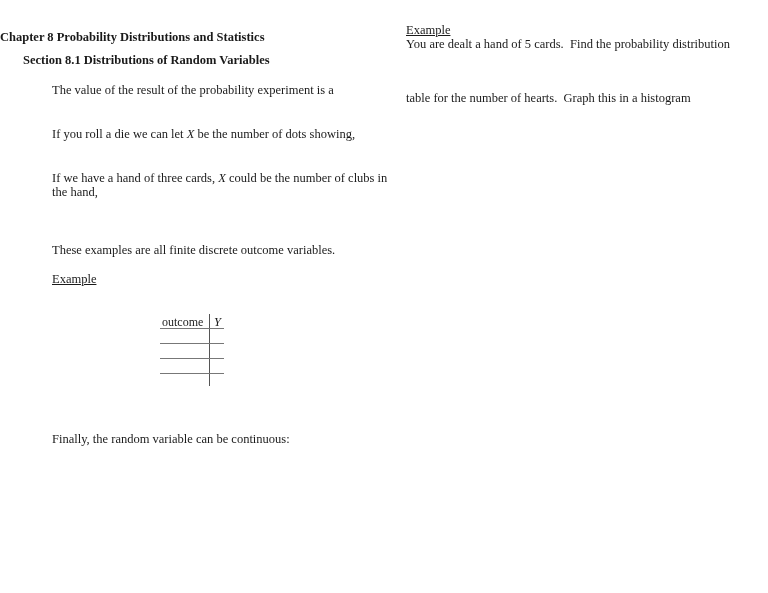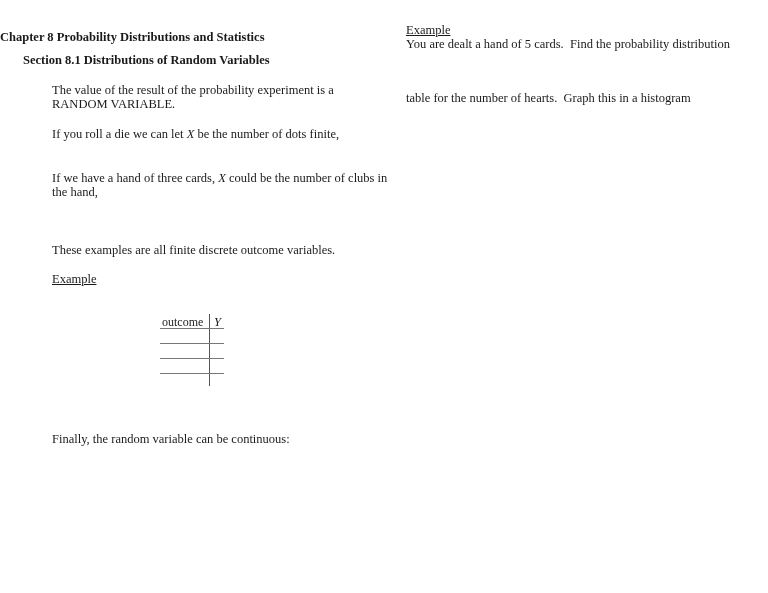--- a/index.html
+++ b/index.html
@@ -63,25 +63,24 @@
 <body>
 
 <div>
 
   <div class="abs title">Chapter 8 Probability Distributions and Statistics</div>
 
   <div class="abs section">Section 8.1 Distributions of Random Variables</div>
 
   <div class="abs para" style="top:83px;">
     <div>The value of the result of the probability experiment is a</div>
-    <div>RANDOM VARIABLE.</div>
   </div>
 
   <div class="abs para" style="top:127px;">
-    <span>If you roll a die we can let </span><i>X</i><span> be the number of dots finite,</span>
+    <span>If you roll a die we can let </span><i>X</i><span> be the number of dots showing,</span>
   </div>
 
   <div class="abs para" style="top:171px;">
     <div>
       <span>If we have a hand of three cards, </span><i>X</i><span> could be the number of clubs in</span>
     </div>
     <div>the hand,</div>
   </div>
 
   <div class="abs para" style="top:243px;">These examples are all finite discrete outcome variables.</div>

